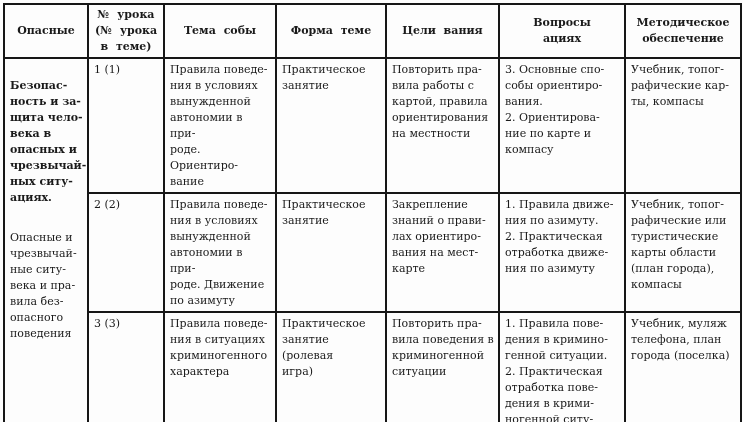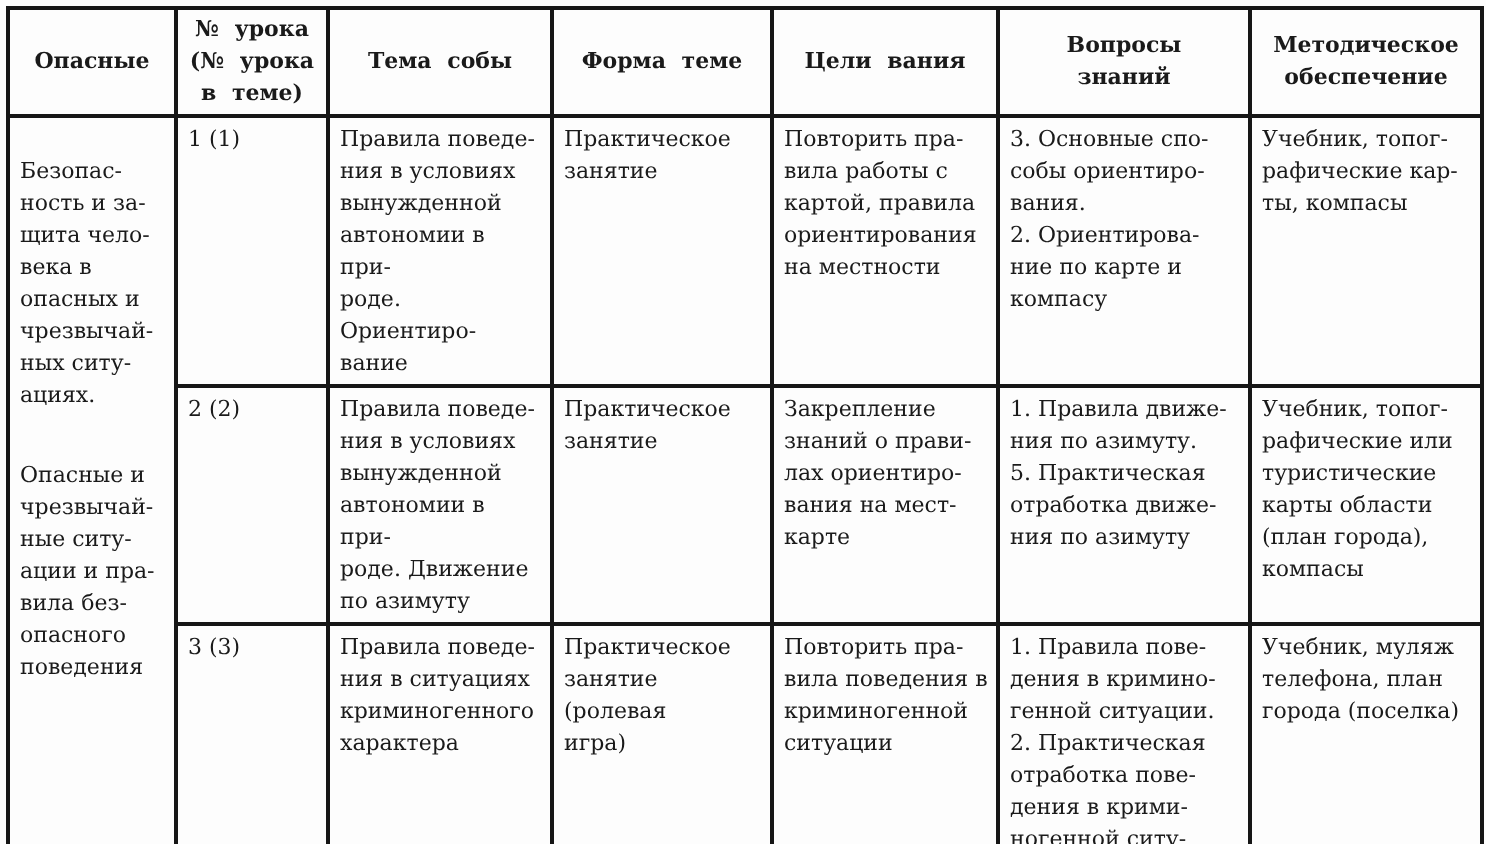--- a/index.html
+++ b/index.html
@@ -41,21 +41,21 @@
   }
   tr.header-row    { height: 44px; }
   tr.lesson-row-1  { height: 113px; }
   tr.lesson-row-2  { height: 92px; margin-top: 24px; }
   tr.lesson-row-3  { height: 126px; }
   td.section-cell p {
     margin: 0;
     padding: 0;
   }
   td.section-cell .section-title {
-    font-weight: normal;
+    font-weight: bold;
     margin-bottom: 8px;
   }
 </style>
 </head>
 <body>
 
 <div class="page">
   <table class="lesson-table">
     <colgroup>
       <col style="width:84px">
@@ -69,40 +69,40 @@
     <thead>
       <tr class="header-row">
         <th>Опасные</th>
         <th>№ урока
 (№ урока
 в теме)</th>
         <th>Тема собы</th>
         <th>Форма теме</th>
         <th>Цели вания</th>
         <th>Вопросы
-знаний</th>
+ациях</th>
         <th>Методическое
 обеспечение</th>
       </tr>
     </thead>
     <tbody>
       <tr class="lesson-row-1">
         <td class="section-cell" rowspan="3">
           <p class="section-title">Безопас-
 ность и за-
 щита чело-
 века в
 опасных и
 чрезвычай-
 ных ситу-
 ациях.</p>
           <p class="section-sub">Опасные и
 чрезвычай-
 ные ситу-
-ации и пра-
+века и пра-
 вила без-
 опасного
 поведения</p>
         </td>
         <td>1 (1)</td>
         <td>Правила поведе-
 ния в условиях
 вынужденной
 автономии в при-
 роде. Ориентиро-
@@ -134,21 +134,21 @@
 по азимуту</td>
         <td>Практическое
 занятие</td>
         <td>Закрепление
 знаний о прави-
 лах ориентиро-
 вания на мест-
 карте</td>
         <td>1. Правила движе-
 ния по азимуту.
-5. Практическая
+2. Практическая
 отработка движе-
 ния по азимуту</td>
         <td>Учебник, топог-
 рафические или
 туристические
 карты области
 (план города),
 компасы</td>
       </tr>
       <tr class="lesson-row-3">

